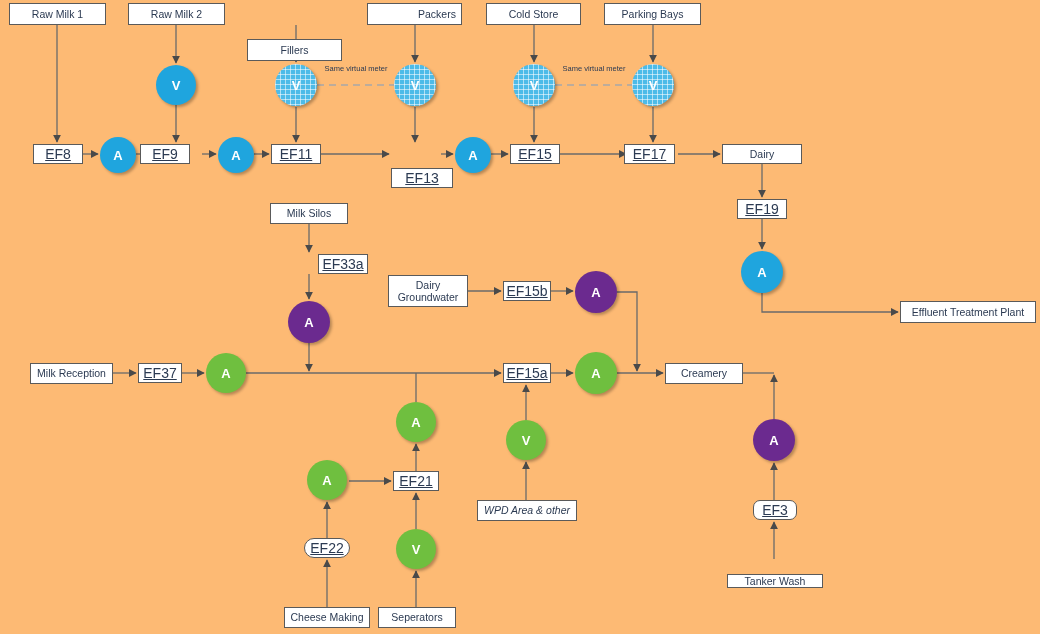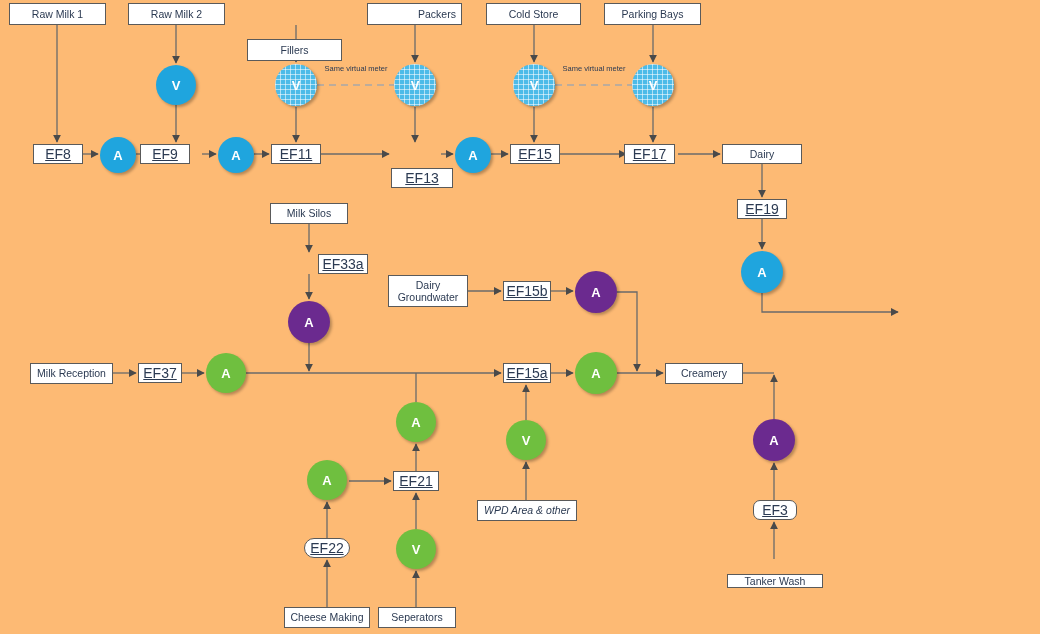--- a/index.html
+++ b/index.html
@@ -198,20 +198,21 @@
 
   <div class="node-box node-ef" style="left:33px; top:144px;width:50px;height:20px;">EF8</div>
   <div class="node-box node-ef" style="left:140px;top:144px;width:50px;height:20px;">EF9</div>
   <div class="node-box node-ef" style="left:271px;top:144px;width:50px;height:20px;">EF11</div>
   <div class="node-box node-ef" style="left:391px;top:144px;width:62px;height:20px;margin-top:24px;">EF13</div>
   <div class="node-box node-ef" style="left:510px;top:144px;width:50px;height:20px;">EF15</div>
   <div class="node-box node-ef" style="left:624px;top:144px;width:51px;height:20px;">EF17</div>
   <div class="node-box" style="left:722px;top:144px;width:80px;height:20px;">Dairy</div>
 
   <div class="node-box node-ef" style="left:737px;top:199px;width:50px;height:20px;">EF19</div>
+  <div class="node-box" style="left:900px;top:301px;width:136px;height:22px;">Effluent Treatment Plant</div>
 
   <div class="node-box" style="left:270px;top:203px;width:78px;height:21px;">Milk Silos</div>
   <div class="node-box node-ef" style="left:284px;top:254px;width:50px;height:20px;margin-left:34px;">EF33a</div>
 
   <div class="node-box" style="left:388px;top:275px;width:80px;height:32px;white-space:pre-line;">Dairy
 Groundwater</div>
   <div class="node-box node-ef" style="left:503px;top:281px;width:48px;height:20px;">EF15b</div>
 
   <div class="node-box" style="left:30px; top:363px;width:83px;height:21px;">Milk Reception</div>
   <div class="node-box node-ef" style="left:138px;top:363px;width:44px;height:20px;">EF37</div>

